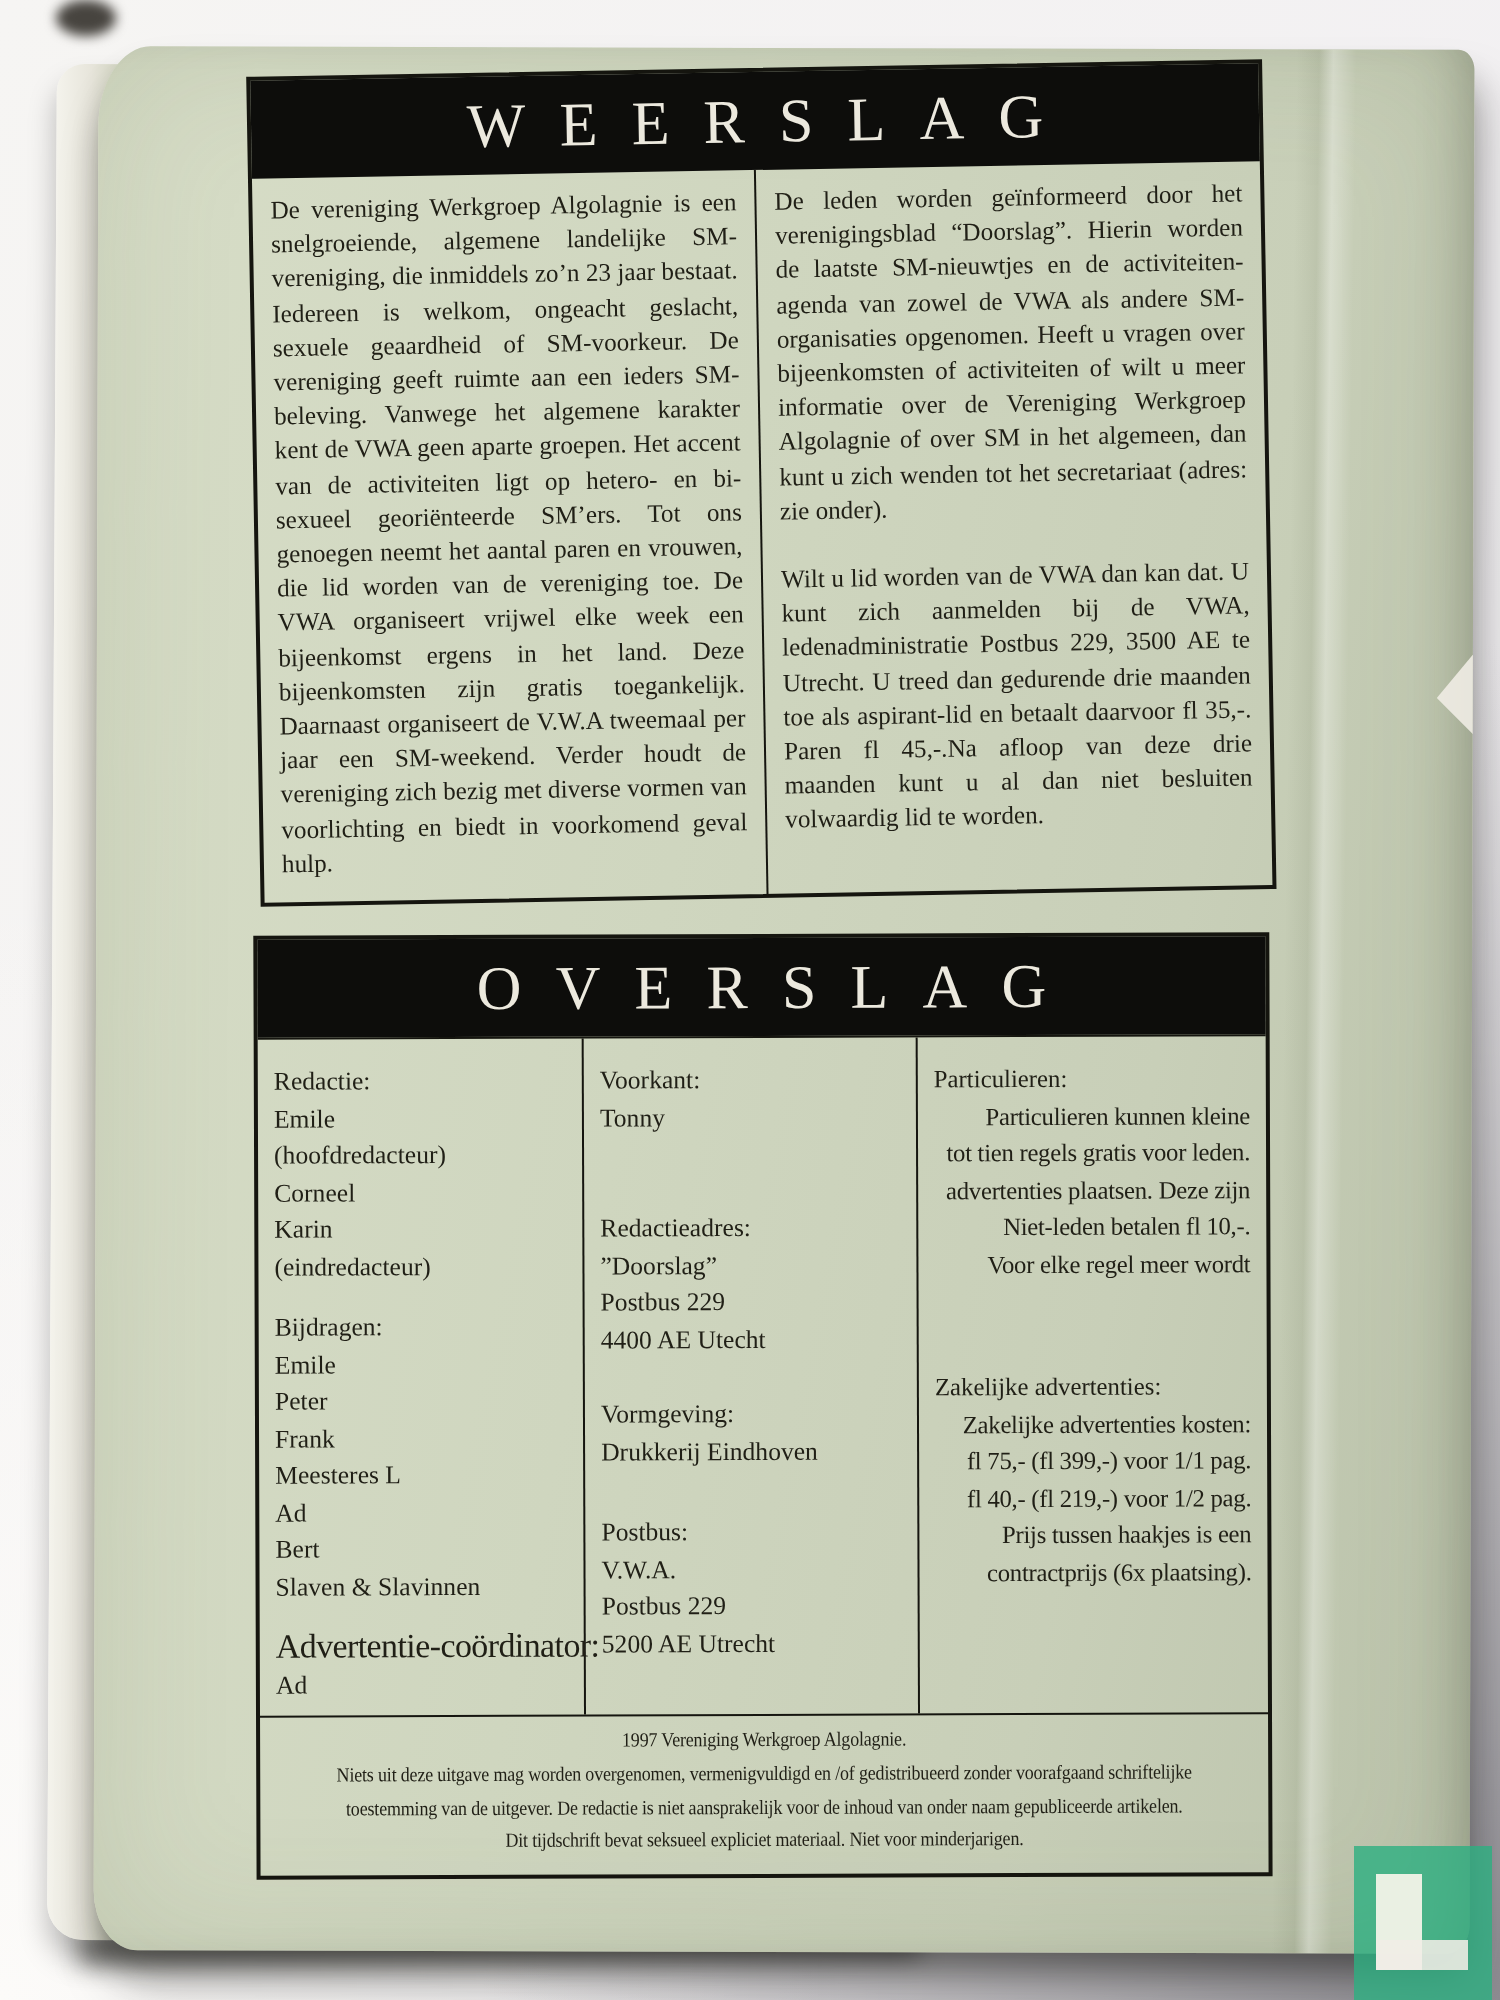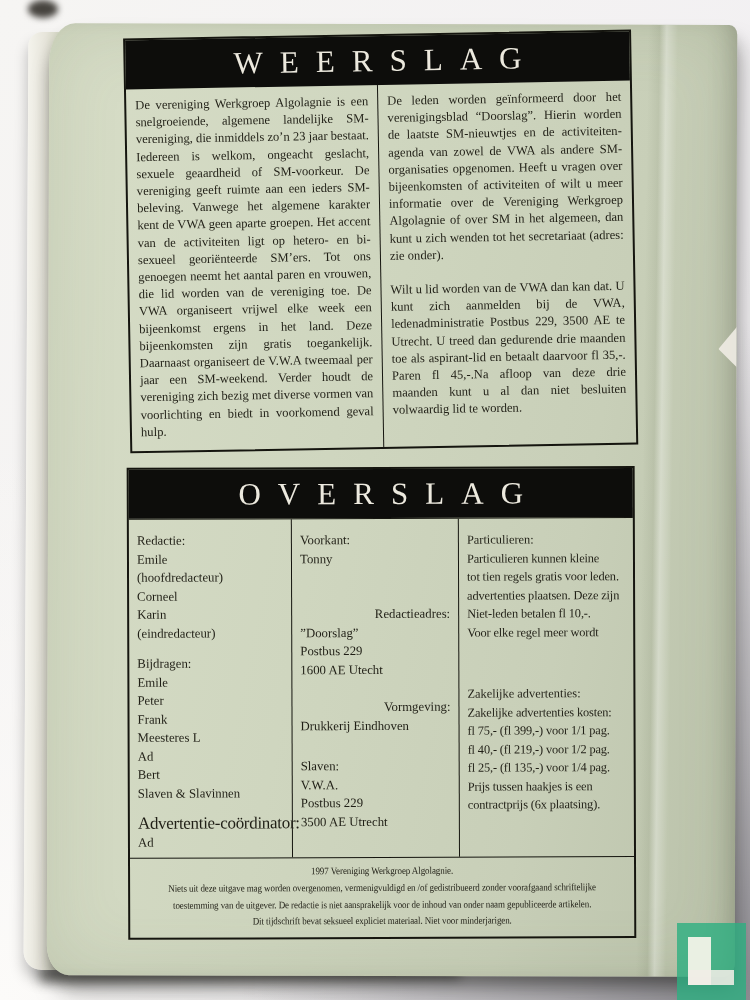--- a/index.html
+++ b/index.html
@@ -45,23 +45,23 @@
   .col p{margin:0;}
   .col p.mt{margin-top:17px;}
   
   .table{display:flex;height:338px;border-top:1.5px solid #15150f;}
   .cell{box-sizing:border-box;padding:12px 8px;font-size:12.8px;line-height:18.5px;}
   .c1{width:163px;border-right:1.5px solid #15150f;}
   .c2{width:167px;border-right:1.5px solid #15150f;}
   .c3{flex:1;font-size:12.4px;}
   .h{font-weight:normal;}
   .h.tight{white-space:nowrap;font-size:17px;letter-spacing:-.3px;}
-  .gap14{margin-top:12px;} .gap37{margin-top:37px;text-align:right;}
-  .gap20{margin-top:19px;text-align:right;} .gap22{margin-top:22px;} .gap34{margin-top:43px;}
-  .nowrap{white-space:nowrap;letter-spacing:-.15px;}
+  .gap14{margin-top:12px;} .gap37{margin-top:37px;}
+  .gap20{margin-top:19px;} .gap22{margin-top:22px;} .gap34{margin-top:43px;}
+  .nowrap{white-space:nowrap;letter-spacing:-.15px;text-align:right;}
   .colophon{border-top:1.5px solid #15150f;padding:5px 4px 7px;}
   .fl{font-size:10px;line-height:16.8px;text-align:center;white-space:nowrap;
       transform:scaleX(.9);transform-origin:50% 50%;letter-spacing:-.1px;}
   
   .wm{position:absolute;left:677px;top:923px;width:69px;height:77px;
       background:rgba(45,175,129,.8);}
   .wm .stem{position:absolute;left:11px;top:14px;width:23px;height:48px;background:rgba(248,245,234,.92);}
   .wm .foot{position:absolute;left:11px;top:47px;width:46px;height:15px;background:rgba(240,237,230,.88);}
   .sr{position:absolute;width:1px;height:1px;overflow:hidden;clip-path:inset(50%);}
 </style>
@@ -118,41 +118,40 @@
           <div class="h tight gap14">Advertentie-coördinator:</div>
           <div>Ad</div>
         </div>
 
         <div class="cell c2">
           <div class="h">Voorkant:</div>
           <div>Tonny</div>
           <div class="h gap37">Redactieadres:</div>
           <div>”Doorslag”</div>
           <div>Postbus 229</div>
-          <div>1600 AE Utecht</div>
+          <div>4400 AE Utecht</div>
           <div class="h gap20">Vormgeving:</div>
           <div>Drukkerij Eindhoven</div>
-          <div class="h gap22">Slaven:</div>
+          <div class="h gap22">Postbus:</div>
           <div>V.W.A.</div>
           <div>Postbus 229</div>
-          <div>3500 AE Utrecht</div>
+          <div>5200 AE Utrecht</div>
         </div>
 
         <div class="cell c3">
           <div class="h">Particulieren:</div>
           <div class="nowrap">Particulieren kunnen kleine</div>
           <div class="nowrap">tot tien regels gratis voor leden.</div>
           <div class="nowrap">advertenties plaatsen. Deze zijn</div>
           <div class="nowrap">Niet-leden betalen fl 10,-.</div>
           <div class="nowrap">Voor elke regel meer wordt</div>
           <div class="h gap34">Zakelijke advertenties:</div>
           <div class="nowrap">Zakelijke advertenties kosten:</div>
           <div class="nowrap">fl 75,- (fl 399,-) voor 1/1 pag.</div>
           <div class="nowrap">fl 40,- (fl 219,-) voor 1/2 pag.</div>
-          <div class="nowrap">fl 25,- (fl 135,-) voor 1/4 pag.</div>
           <div class="nowrap">Prijs tussen haakjes is een</div>
           <div class="nowrap">contractprijs (6x plaatsing).</div>
         </div>
       </div>
 
       <footer class="colophon">
         <div class="fl">1997 Vereniging Werkgroep Algolagnie.</div>
         <div class="fl">Niets uit deze uitgave mag worden overgenomen, vermenigvuldigd en /of gedistribueerd zonder voorafgaand schriftelijke</div>
         <div class="fl">toestemming van de uitgever. De redactie is niet aansprakelijk voor de inhoud van onder naam gepubliceerde artikelen.</div>
         <div class="fl">Dit tijdschrift bevat seksueel expliciet materiaal. Niet voor minderjarigen.</div>

